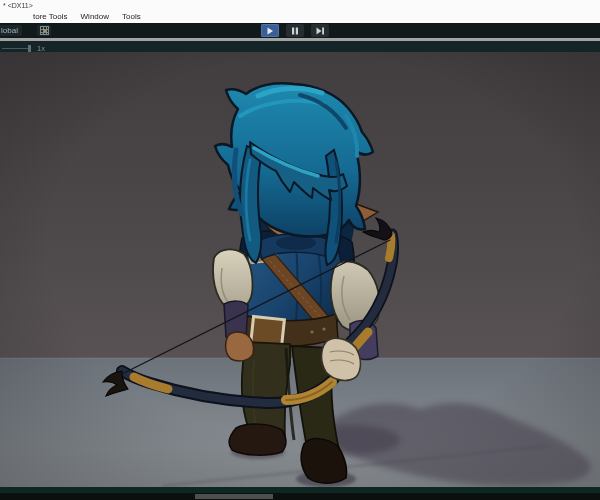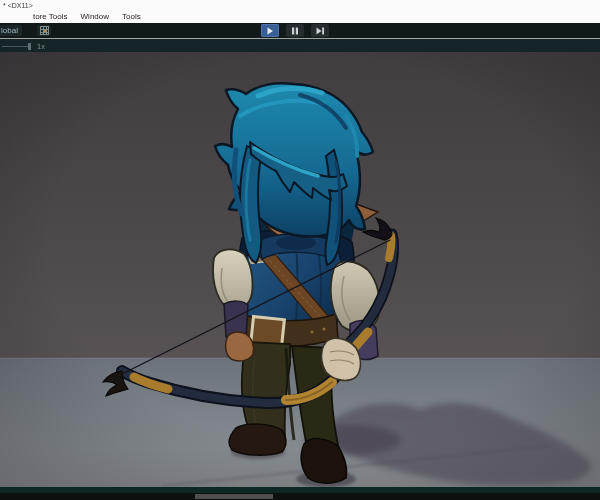--- a/index.html
+++ b/index.html
@@ -19,21 +19,21 @@
   .toolbar{position:absolute;left:0;top:23px;width:600px;height:15px;background:#11191b;padding-left:12px;}
   .pivot-btn{position:absolute;left:0;top:2px;height:11px;padding:0 4px 0 1px;background:#1b2629;border-radius:0 2px 2px 0;
     color:#9db6b8;font-size:8px;line-height:11px;}
   .grid-btn{position:absolute;left:37px;top:2px;width:14px;height:11px;background:#1b2629;border-radius:2px;
     display:flex;align-items:center;justify-content:center;}
   .playctrl{position:absolute;left:261px;top:1px;display:flex;gap:7px;}
   .pbtn{width:18px;height:13px;border-radius:2px;background:#252d31;display:flex;align-items:center;justify-content:center;}
   .pbtn.active{background:#3a5f96;box-shadow:inset 0 0 0 1px #4d73a8;}
 
   
-  .previewbar{position:absolute;left:0;top:38px;width:600px;height:14px;background:#152527;border-top:1px solid #a3a3a3;box-sizing:border-box;}
+  .previewbar{position:absolute;left:0;top:38px;width:600px;height:14px;background:#152527;border-top:3px solid #a3a3a3;box-sizing:border-box;}
   .speed-track{position:absolute;left:2px;top:7px;width:28px;height:1px;background:#47595b;}
   .speed-knob{position:absolute;left:28px;top:4px;width:3px;height:7px;background:#5d6f71;}
   .speed-label{position:absolute;left:37px;top:3px;font-size:7.5px;color:#7e8e8e;}
 
   
   .viewport{position:absolute;left:0;top:52px;width:600px;height:435px;}
   .viewport svg{display:block;}
 
   
   .strip-teal{position:absolute;left:0;top:487px;width:600px;height:6px;background:#0d2823;}

